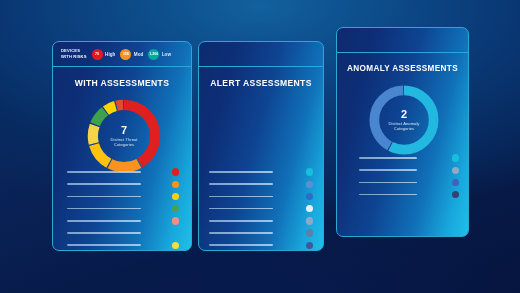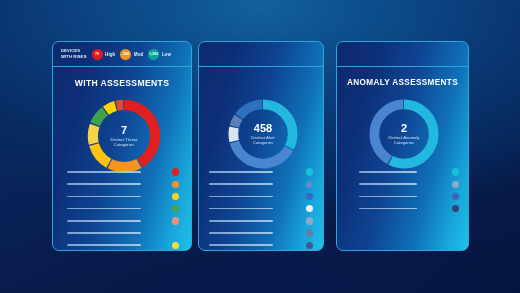--- a/index.html
+++ b/index.html
@@ -153,34 +153,21 @@
         </div>
         <div class="list-row" style="height: 12.2px;">
           <div class="list-bar" style="width: 66%;"></div>
           <div style="flex: 1 1 auto;"></div>
           <div class="list-dot" style="width: 7.4px; height: 7.4px; background: rgb(243, 224, 60);"></div>
         </div>
       </div>
     </div>
     <div class="card" style="left: 198px; top: 41px; width: 126px; height: 210px;">
       <div class="card-head" style="height: 25px;"></div>
-      <div class="donut" style="left: 25px; top: 53px; width: 78px; height: 78px;">
-        <svg viewBox="0 0 100 100">
-          <circle cx="50" cy="50" r="38" fill="none" stroke="#22b8e0" stroke-width="12.5" stroke-dasharray="77.39114375203201 161.36989792079225" stroke-dashoffset="0" transform="rotate(-90 50 50)"></circle>
-          <circle cx="50" cy="50" r="38" fill="none" stroke="#4a86cf" stroke-width="12.5" stroke-dasharray="89.32919583567322 149.43184583715106" stroke-dashoffset="-78.79114375203201" transform="rotate(-90 50 50)"></circle>
-          <circle cx="50" cy="50" r="38" fill="none" stroke="#d8e4f0" stroke-width="12.5" stroke-dasharray="17.700883333825942 221.06015833899832" stroke-dashoffset="-169.52033958770522" transform="rotate(-90 50 50)"></circle>
-          <circle cx="50" cy="50" r="38" fill="none" stroke="#5b7fb5" stroke-width="12.5" stroke-dasharray="12.925662500369455 225.8353791724548" stroke-dashoffset="-188.62122292153114" transform="rotate(-90 50 50)"></circle>
-          <circle cx="50" cy="50" r="38" fill="none" stroke="#2f6fc0" stroke-width="12.5" stroke-dasharray="34.41415625092364 204.34688542190062" stroke-dashoffset="-202.9468854219006" transform="rotate(-90 50 50)"></circle>
-        </svg>
-        <div class="donut-center">
-          <div class="donut-value" style="font-size: 11px;">458</div>
-          <div class="donut-label" style="font-size: 4.2px; margin-top: 1.5px;">Distinct Alert
-Categories</div>
-        </div>
-      </div>
+      <div class="card-title" style="top: 36px; font-size: 8.6px;">ALERT ASSESSMENTS</div>
       <div class="list" style="left: 10px; top: 124px; width: 104px;">
         <div class="list-row" style="height: 12.2px;">
           <div class="list-bar" style="width: 62%;"></div>
           <div style="flex: 1 1 auto;"></div>
           <div class="list-dot" style="width: 7.4px; height: 7.4px; background: rgb(24, 190, 222);"></div>
         </div>
         <div class="list-row" style="height: 12.2px;">
           <div class="list-bar" style="width: 62%;"></div>
           <div style="flex: 1 1 auto;"></div>
           <div class="list-dot" style="width: 7.4px; height: 7.4px; background: rgb(95, 143, 210);"></div>
@@ -205,21 +192,21 @@
           <div style="flex: 1 1 auto;"></div>
           <div class="list-dot" style="width: 7.4px; height: 7.4px; background: rgb(93, 127, 174);"></div>
         </div>
         <div class="list-row" style="height: 12.2px;">
           <div class="list-bar" style="width: 62%;"></div>
           <div style="flex: 1 1 auto;"></div>
           <div class="list-dot" style="width: 7.4px; height: 7.4px; background: rgb(61, 90, 150);"></div>
         </div>
       </div>
     </div>
-    <div class="card" style="left: 336px; top: 41px; width: 133px; height: 210px; padding-left: 35px;">
+    <div class="card" style="left: 336px; top: 27px; width: 133px; height: 210px; padding-left: 35px;">
       <div class="card-head" style="height: 25px;"></div>
       <div class="card-title" style="top: 36px; font-size: 8.2px;">ANOMALY ASSESSMENTS</div>
       <div class="donut" style="left: 28px; top: 53px; width: 78px; height: 78px;">
         <svg viewBox="0 0 100 100">
           <circle cx="50" cy="50" r="38" fill="none" stroke="#22b8e0" stroke-width="12.5" stroke-dasharray="137.08140417023805 101.67963750258622" stroke-dashoffset="0" transform="rotate(-90 50 50)"></circle>
           <circle cx="50" cy="50" r="38" fill="none" stroke="#4a86cf" stroke-width="12.5" stroke-dasharray="98.87963750258618 139.88140417023808" stroke-dashoffset="-138.48140417023805" transform="rotate(-90 50 50)"></circle>
         </svg>
         <div class="donut-center">
           <div class="donut-value" style="font-size: 11px;">2</div>
           <div class="donut-label" style="font-size: 4.2px; margin-top: 1.5px;">Distinct Anomaly

